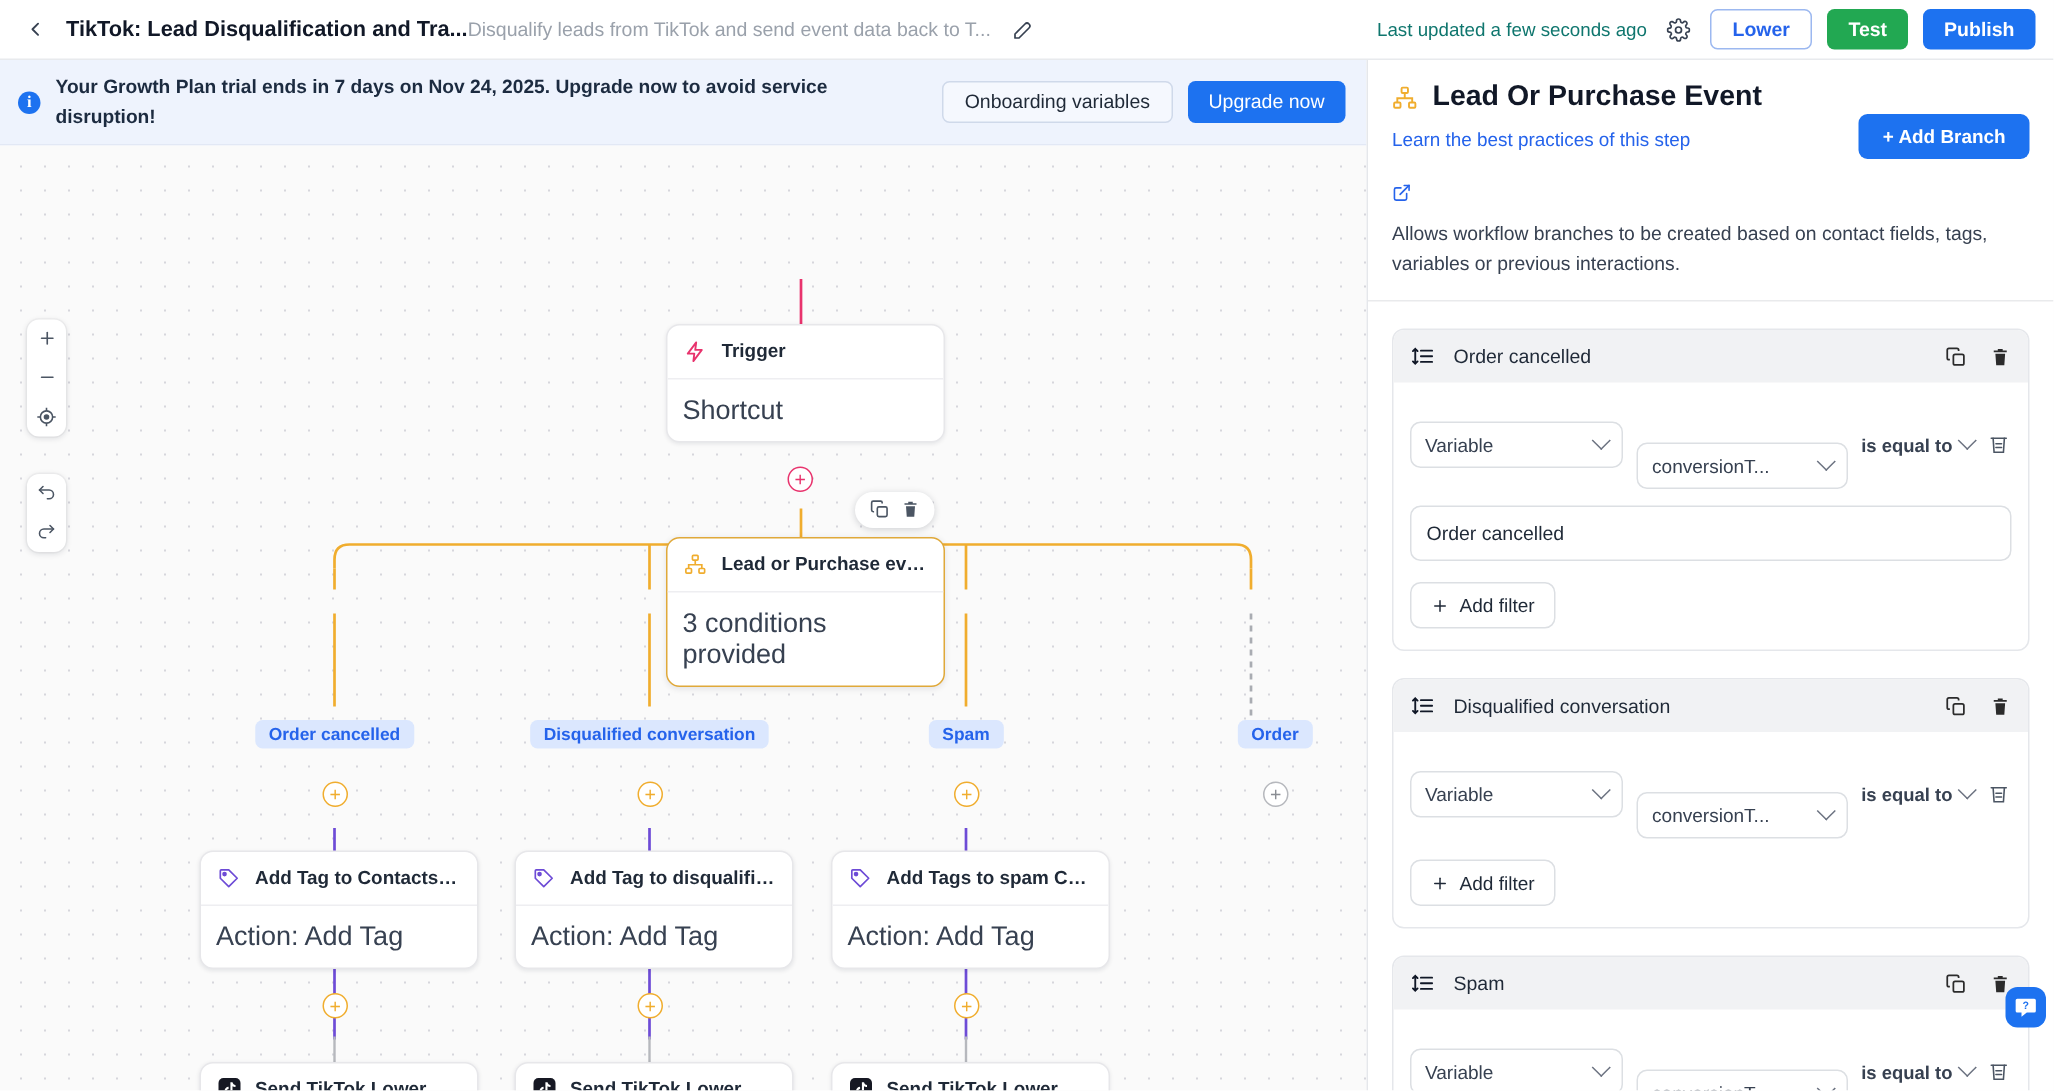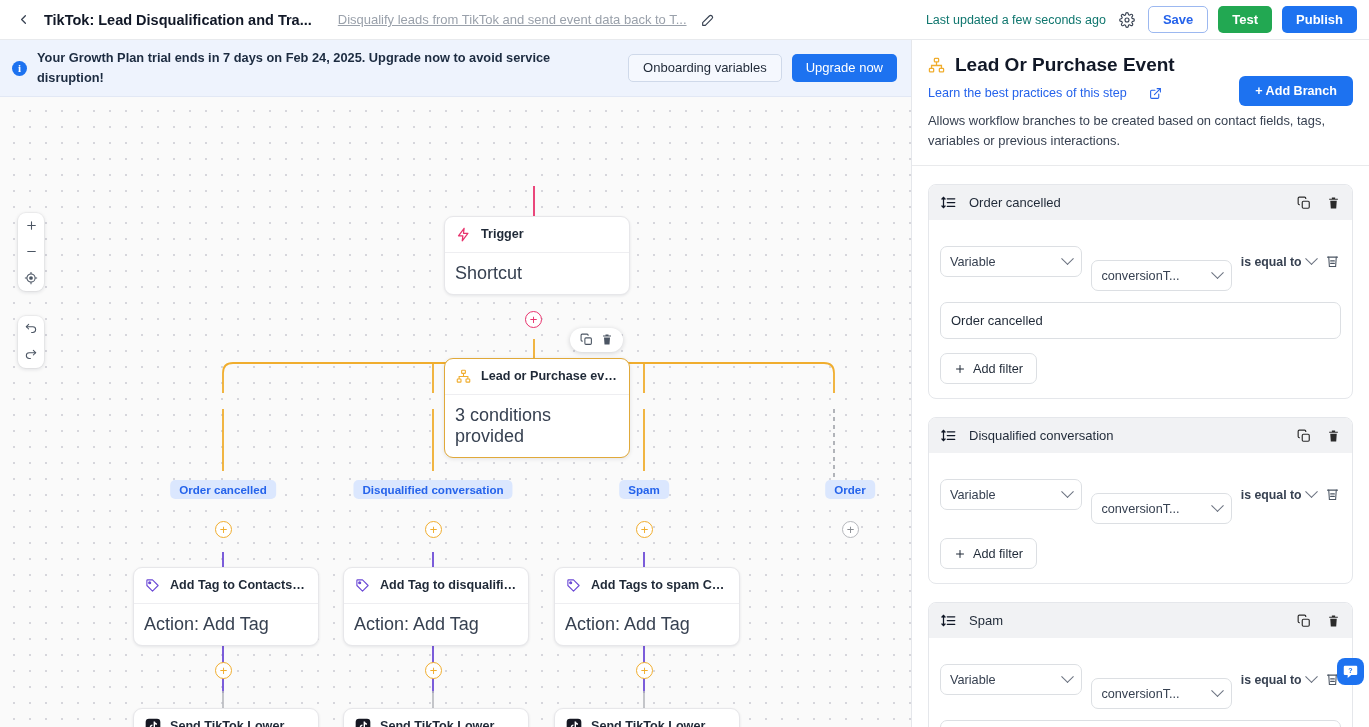--- a/index.html
+++ b/index.html
@@ -23,21 +23,21 @@
   }
   .back-btn {
     width: 26px; height: 26px; display: flex; align-items: center; justify-content: center;
     cursor: pointer; color: #374151; border-radius: 4px;
   }
   .wf-title {
     font-size: 14.5px; font-weight: bold; color: #111827;
     margin-left: 8px; white-space: nowrap;
   }
   .wf-desc {
-    font-size: 13px; color: #9aa1ab; margin-left: 26px; white-space: nowrap; text-decoration: underline;
+    font-size: 13px; color: #9aa1ab; white-space: nowrap;
   }
   .edit-icon {
     margin-left: 10px; width: 22px; height: 22px;
     display: flex; align-items: center; justify-content: center; cursor: pointer; color: #374151;
   }
   .topbar-right { margin-left: auto; display: flex; align-items: center; gap: 10px; }
   .last-updated { font-size: 12.5px; color: #0f766e; white-space: nowrap; }
   .gear-btn { width: 22px; height: 22px; display:flex; align-items:center; justify-content:center; cursor:pointer; color:#374151;}
   .btn {
     height: 27px; border-radius: 5px; font-size: 13px; font-weight: bold;
@@ -146,21 +146,21 @@
   .right-panel {
     width: 458px; min-width: 458px;
     background:#fff; border-left: 1px solid #e5e7eb;
     display:flex; flex-direction: column; min-height:0;
     position: relative; z-index: 20;
   }
   .rp-header { padding: 14px 16px 0 16px; }
   .rp-title-row { display:flex; align-items:center; gap: 10px; }
   .rp-title { font-size: 19px; font-weight: bold; color:#111827; }
   .rp-link-row { display:flex; align-items:center; margin-top: 10px; position: relative; }
-  .rp-link { font-size: 12.6px; color:#2563eb; cursor:pointer; display:flex; align-items:center; gap:22px;}
+  .rp-link { font-size: 12.6px; color:#2563eb; cursor:pointer; display:flex; gap:22px;flex-direction:column;}
   .rp-addbranch {
     margin-left:auto; background:#1d72f0; color:#fff;
     font-size: 12.6px; font-weight: bold; border-radius:6px;
     padding: 8px 16px; cursor:pointer; white-space:nowrap;
     position: absolute; right: 0; top: -10px;
   }
   .rp-desc { font-size: 12.9px; color:#374151; line-height:1.55; margin-top: 11px; padding-bottom: 14px; }
   .rp-divider { height:1px; background:#e9eaec; }
 
   .rp-scroll { flex:1; overflow: hidden; padding: 0 16px; }
@@ -232,33 +232,33 @@
         </svg>
     </div>
     <div class="topbar-right">
       <div class="last-updated">Last updated a few seconds ago</div>
       <div class="gear-btn">
         <svg width="16" height="16" viewBox="0 0 24 24" fill="none" stroke="currentColor" stroke-width="1.7">
             <circle cx="12" cy="12" r="3"></circle>
             <path d="M19.4 15a1.6 1.6 0 0 0 .3 1.8l.1.1a2 2 0 1 1-2.8 2.8l-.1-.1a1.6 1.6 0 0 0-1.8-.3 1.6 1.6 0 0 0-1 1.5V21a2 2 0 1 1-4 0v-.1a1.6 1.6 0 0 0-1-1.5 1.6 1.6 0 0 0-1.8.3l-.1.1a2 2 0 1 1-2.8-2.8l.1-.1a1.6 1.6 0 0 0 .3-1.8 1.6 1.6 0 0 0-1.5-1H3a2 2 0 1 1 0-4h.1a1.6 1.6 0 0 0 1.5-1 1.6 1.6 0 0 0-.3-1.8l-.1-.1a2 2 0 1 1 2.8-2.8l.1.1a1.6 1.6 0 0 0 1.8.3H9a1.6 1.6 0 0 0 1-1.5V3a2 2 0 1 1 4 0v.1a1.6 1.6 0 0 0 1 1.5 1.6 1.6 0 0 0 1.8-.3l.1-.1a2 2 0 1 1 2.8 2.8l-.1.1a1.6 1.6 0 0 0-.3 1.8V9a1.6 1.6 0 0 0 1.5 1H21a2 2 0 1 1 0 4h-.1a1.6 1.6 0 0 0-1.5 1z"></path>
           </svg>
       </div>
-      <div class="btn btn-save">Save</div>
+      <div class="btn btn-save">Lower</div>
       <div class="btn btn-test">Test</div>
       <div class="btn btn-publish">Publish</div>
     </div>
   </div>
 
   <div class="body-split">
 
     <div class="left-col">
 
       <div class="trial-banner">
         <div class="info-badge">i</div>
-        <div class="trial-text">Your Growth Plan trial ends in 7 days on Feb 24, 2025. Upgrade now to avoid service disruption!</div>
+        <div class="trial-text">Your Growth Plan trial ends in 7 days on Nov 24, 2025. Upgrade now to avoid service disruption!</div>
         <div class="trial-actions">
           <div class="btn btn-onboard">Onboarding variables</div>
           <div class="btn btn-upgrade">Upgrade now</div>
         </div>
       </div>
 
       <div class="canvas">
 
         <div class="canvas-ctl-group ctl-zoom">
           <div class="canvas-ctl">

